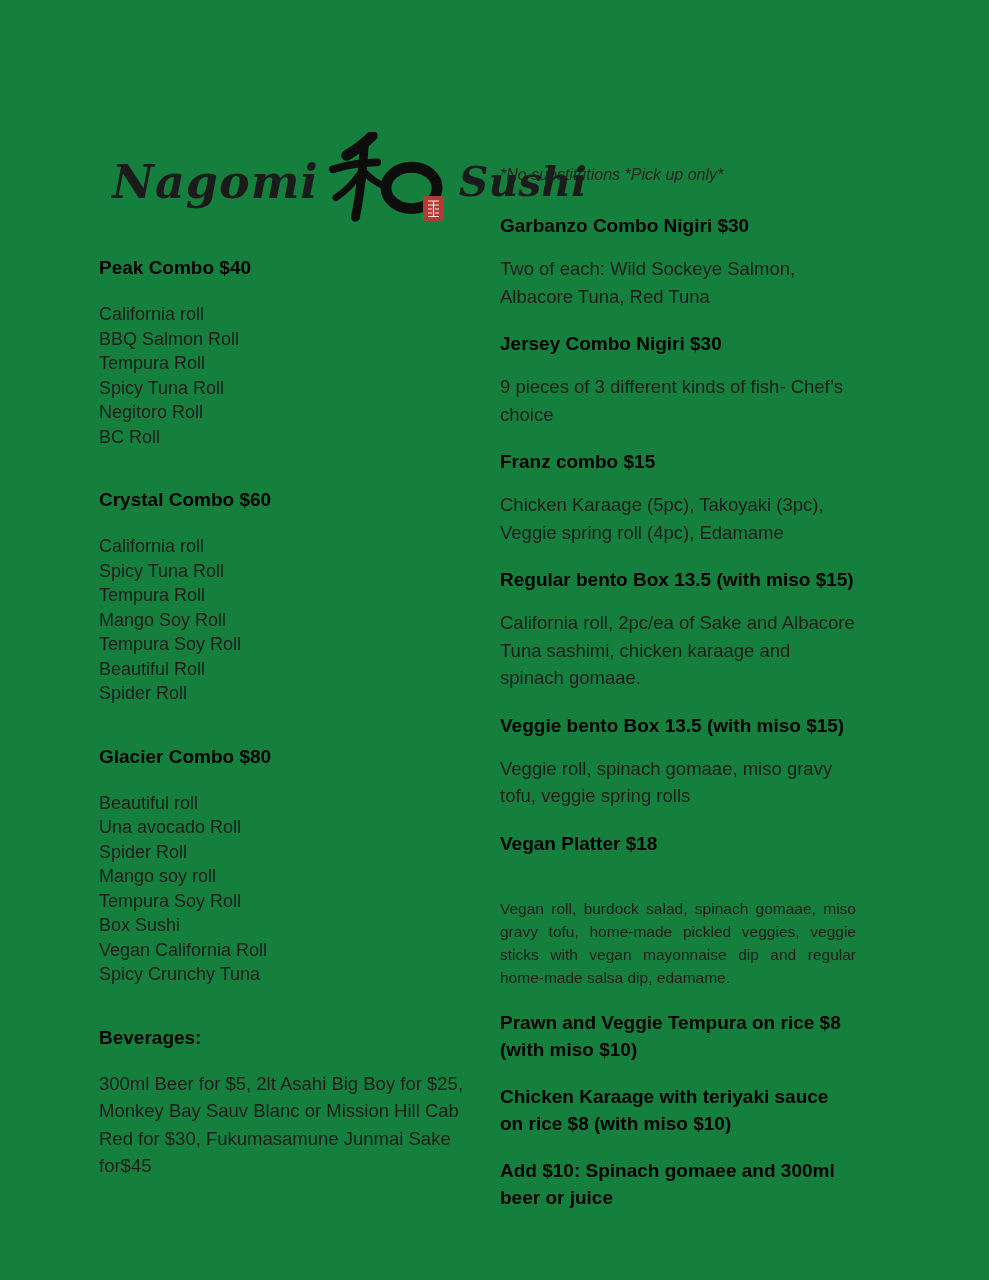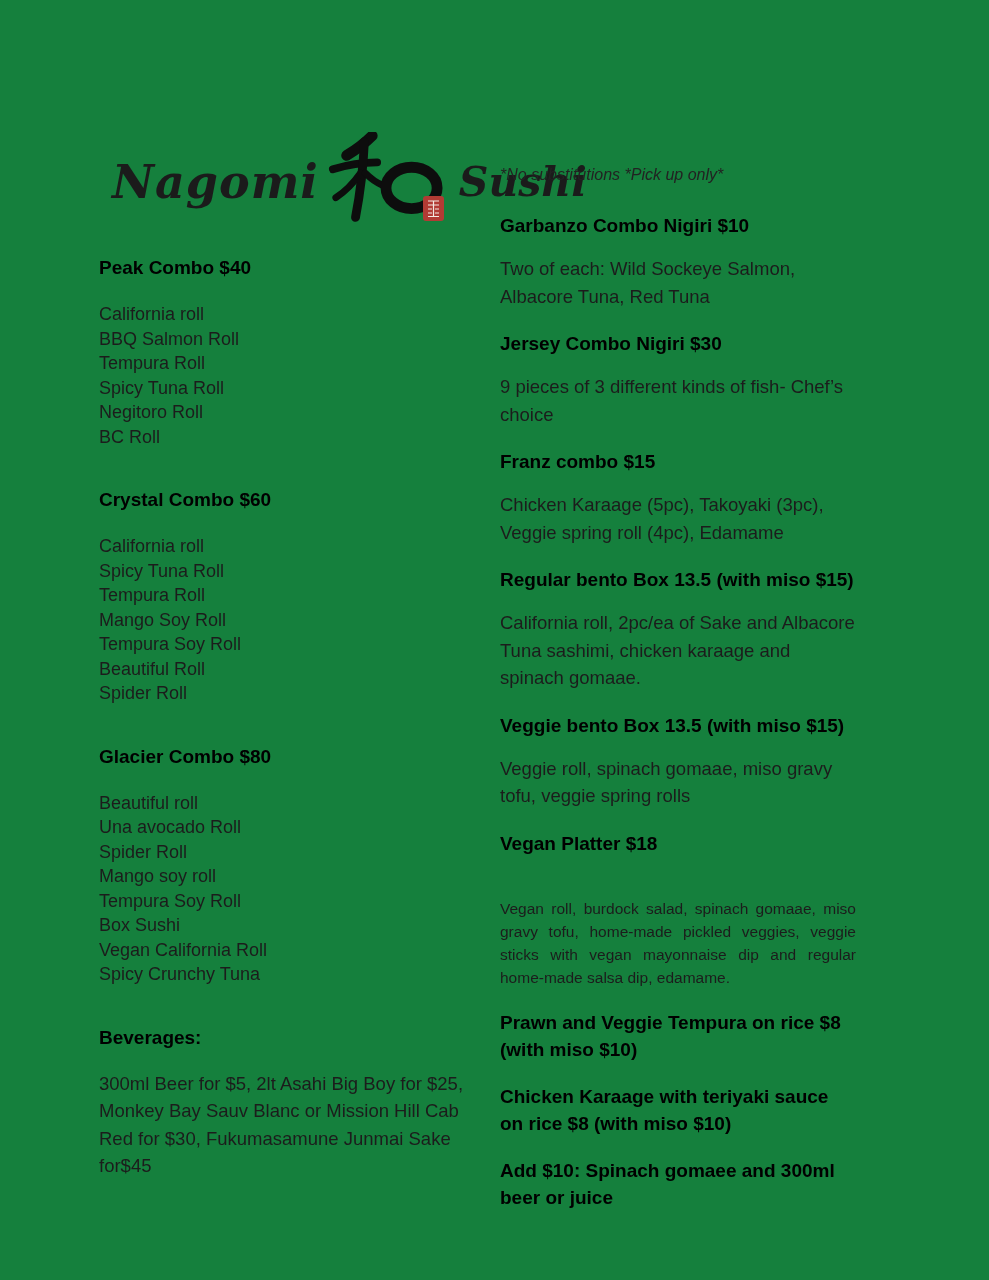--- a/index.html
+++ b/index.html
@@ -172,21 +172,21 @@
 
     <h2 class="menu-heading" style="margin-bottom:17px;">Beverages:</h2>
     <p class="bev-text">300ml Beer for $5, 2lt Asahi Big Boy for $25, Monkey Bay Sauv Blanc or Mission Hill Cab Red for $30, Fukumasamune Junmai Sake for$45</p>
 
   </div>
 
   <div class="col-right">
 
     <p class="note">*No substitutions *Pick up only*</p>
 
-    <h2 class="menu-heading">Garbanzo Combo Nigiri $10</h2>
+    <h2 class="menu-heading">Garbanzo Combo Nigiri $30</h2>
     <p class="item-desc">Two of each: Wild Sockeye Salmon, Albacore Tuna, Red Tuna</p>
 
     <h2 class="menu-heading">Jersey Combo Nigiri $30</h2>
     <p class="item-desc">9 pieces of 3 different kinds of fish- Chef’s choice</p>
 
     <h2 class="menu-heading">Franz combo $15</h2>
     <p class="item-desc">Chicken Karaage (5pc), Takoyaki (3pc), Veggie spring roll (4pc), Edamame</p>
 
     <h2 class="menu-heading">Regular bento Box 13.5 (with miso $15)</h2>
     <p class="item-desc">California roll, 2pc/ea of Sake and Albacore Tuna sashimi, chicken karaage and spinach gomaae.</p>

